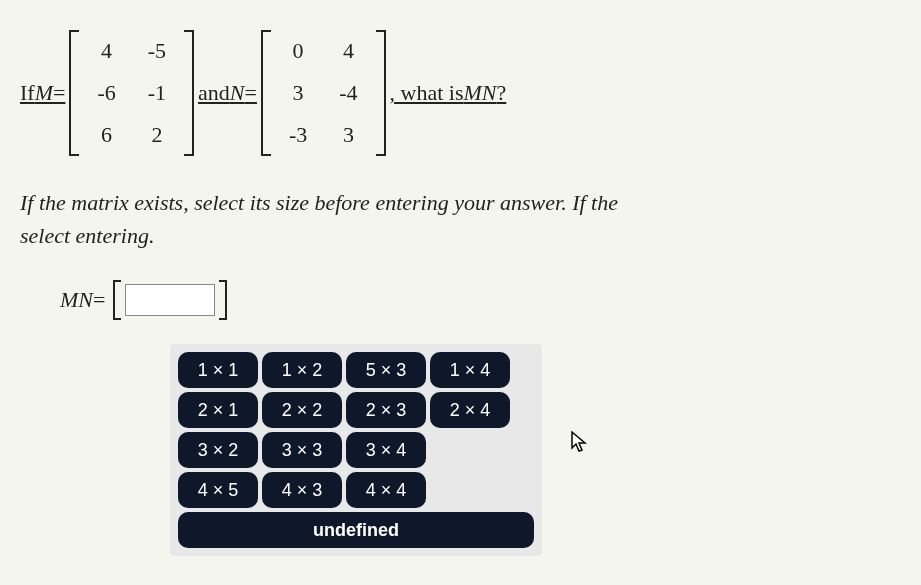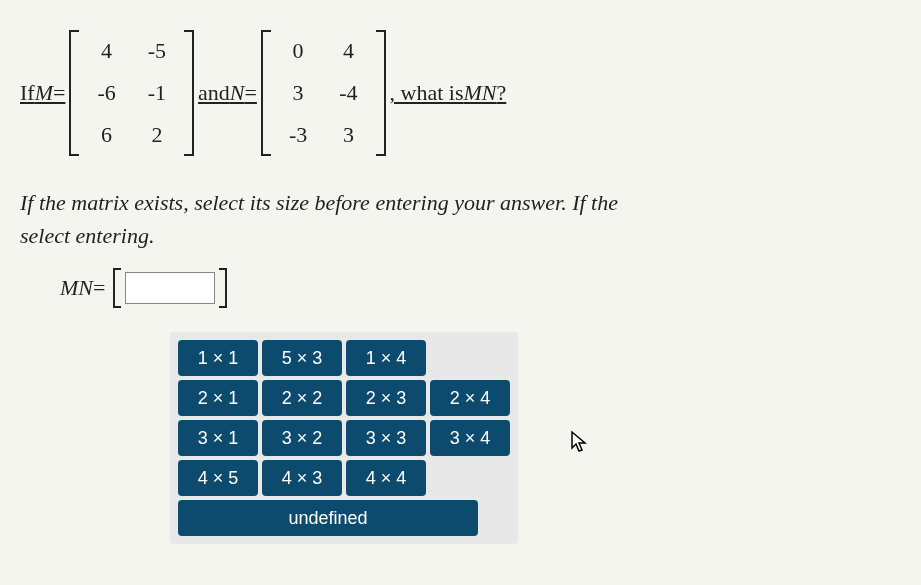--- a/index.html
+++ b/index.html
@@ -39,21 +39,21 @@
     }
     .matrix-row { display: table-row; }
     .matrix-cell {
       display: table-cell;
       text-align: center;
       padding: 8px 16px;
       min-width: 44px;
     }
     .instruction {
       font-style: italic;
-      margin-bottom: 16px;
+      margin-bottom: 28px;
       line-height: 1.5;
     }
     .answer-line {
       display: flex;
       align-items: center;
       margin-left: 40px;
       margin-bottom: 24px;
     }
     .answer-matrix {
       display: inline-flex;
@@ -79,33 +79,34 @@
     }
     .button-grid {
       margin-left: 150px;
       display: inline-block;
       background: #e8e8e8;
       padding: 6px;
       border-radius: 4px;
     }
     .btn-row { display: flex; }
     .size-btn {
-      background: #0c4a6e;
+      background: #0f172a;
       color: #fff;
       border: none;
       margin: 2px;
       width: 80px;
       height: 36px;
       font-size: 18px;
       font-family: Arial, sans-serif;
       cursor: pointer;
-      border-radius: 4px;
+      border-radius: 10px;
     }
     .size-btn.wide {
-      width: 300px;
+      width: 356px;
+      font-weight: bold;
     }
     .cursor-icon {
       position: absolute;
       left: 570px;
       top: 430px;
       pointer-events: none;
     }
     .seg { display: inline; text-decoration: underline; }
   </style>
 </head>
@@ -176,31 +177,31 @@
   <span class="answer-matrix">
     <span class="ans-bracket left"></span>
     <input class="ans-input" type="text" value="" style="">
     <span class="ans-bracket right"></span>
   </span>
 </div>
 
 <div class="button-grid">
   <div class="btn-row">
     <button class="size-btn">1 × 1</button>
+    <button class="size-btn">1 × 2</button>
     <button class="size-btn">5 × 3</button>
     <button class="size-btn">1 × 4</button>
   </div>
   <div class="btn-row">
     <button class="size-btn">2 × 1</button>
     <button class="size-btn">2 × 2</button>
     <button class="size-btn">2 × 3</button>
     <button class="size-btn">2 × 4</button>
   </div>
   <div class="btn-row">
-    <button class="size-btn">3 × 1</button>
     <button class="size-btn">3 × 2</button>
     <button class="size-btn">3 × 3</button>
     <button class="size-btn">3 × 4</button>
   </div>
   <div class="btn-row">
     <button class="size-btn">4 × 5</button>
     <button class="size-btn">4 × 3</button>
     <button class="size-btn">4 × 4</button>
   </div>
   <div class="btn-row">

